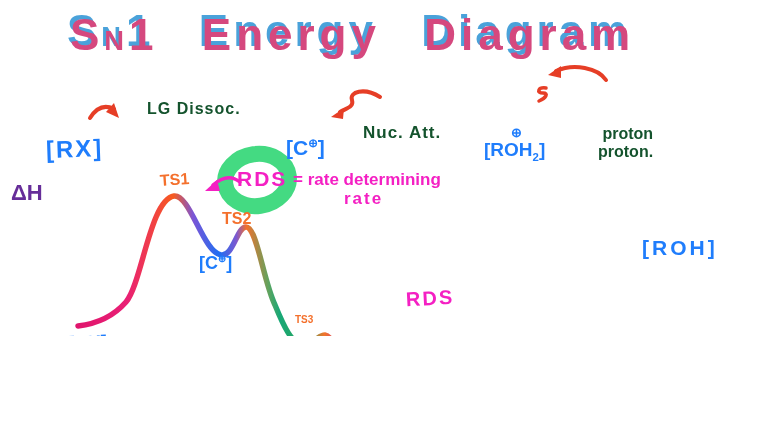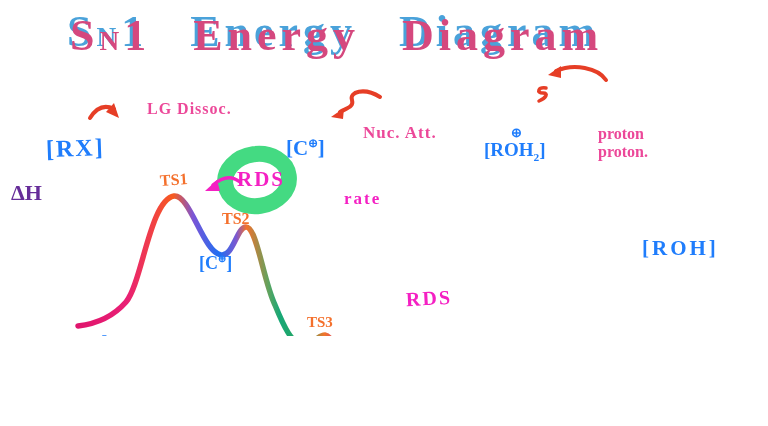--- a/index.html
+++ b/index.html
@@ -1,55 +1,55 @@
 <!DOCTYPE html>
 <html><head>
 <meta charset="utf-8">
 <style>
   html,body{margin:0;padding:0;background:#ffffff;}
   .canvas{
     position:relative;
     width:768px;height:336px;
     background:#ffffff;
     overflow:hidden;
-    font-family:Liberation Serif, serif;
+    font-family:Liberation Sans, sans-serif;
     font-weight:bold;
   }
   svg.layer{position:absolute;left:0;top:0;}
   .lbl{position:absolute;white-space:nowrap;line-height:1.05;}
   .blue{color:#1f7dfc;}
-  .green{color:#ec4899;}
+  .green{color:#14532d;}
   .orange{color:#f4702c;}
   .magenta{color:#f420c3;}
   .purple{color:#662d99;}
   .title{
     position:absolute;left:70px;top:10px;
     font-size:44px;letter-spacing:5px;word-spacing:26px;
     color:#d5487e;
     text-shadow:-3px -4px 0 #4aa2da;
   }
   .title .smallcap{font-size:0.62em;}
   .charge-sup{font-size:0.55em;vertical-align:super;}
   .sub{font-size:0.6em;vertical-align:sub;}
   .rel{position:relative;display:inline-block;}
   .charge-float{position:absolute;font-weight:bold;}
   .rx-top{left:46px;top:136px;font-size:24px;letter-spacing:2px;transform:rotate(-2deg);}
   .lg-dissoc{left:147px;top:101px;font-size:16px;letter-spacing:1px;}
   .delta-h{left:11px;top:181px;font-size:22px;}
   .c-top{left:286px;top:137px;font-size:21px;}
   .nuc-att{left:363px;top:124px;font-size:17px;letter-spacing:1px;}
   .roh2-top{left:484px;top:140px;font-size:19px;}
-  .proton{left:598px;top:125px;font-size:16px;line-height:1.1;}
+  .proton{left:598px;top:125px;font-size:16px;line-height:1.1;text-align:right;}
   .roh-right{left:642px;top:237px;font-size:21px;letter-spacing:3px;}
   .rds-ring-label{left:237px;top:168px;font-size:21px;letter-spacing:2px;}
   .rds-def{left:293px;top:171px;font-size:17px;}
   .rds-step{left:344px;top:190px;font-size:17px;letter-spacing:2px;}
   .ts1{left:160px;top:172px;font-size:16px;transform:rotate(-4deg);}
   .ts2{left:222px;top:211px;font-size:16px;}
-  .ts3{left:307px;top:315px;font-size:15px;}
+  .ts3{left:295px;top:315px;font-size:10px;}
   .c-curve{left:199px;top:254px;font-size:18px;}
   .rx-bottom{left:68px;top:333px;font-size:19px;transform:rotate(-2deg);}
   .roh2-bottom{left:262px;top:342px;font-size:15px;}
   .roh-bottom{left:359px;top:353px;font-size:18px;}
   .rds-mid{left:406px;top:288px;font-size:20px;letter-spacing:2px;transform:rotate(-3deg);}
   .reaction-coord{left:127px;top:391px;font-size:17px;word-spacing:8px;}
 </style>
 </head>
 <body>
 
@@ -146,16 +146,17 @@
   </div>
   <div class="lbl blue roh-bottom">[ROH]</div>
 
   
   <div class="lbl orange ts1">TS1</div>
   <div class="lbl orange ts2">TS2</div>
   <div class="lbl orange ts3">TS3</div>
 
   
   <div class="lbl magenta rds-ring-label">RDS</div>
+  <div class="lbl magenta rds-def">= rate determining</div>
   <div class="lbl magenta rds-step">rate</div>
   <div class="lbl magenta rds-mid">RDS</div>
 
 </div>
 
 </body></html>

